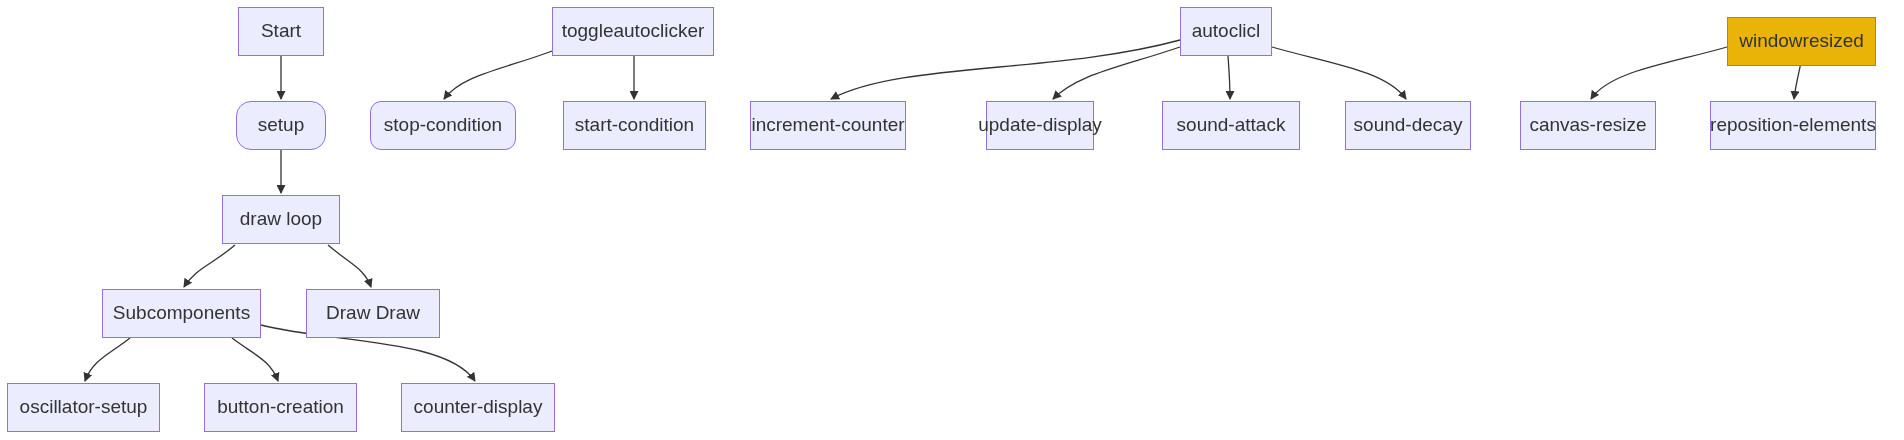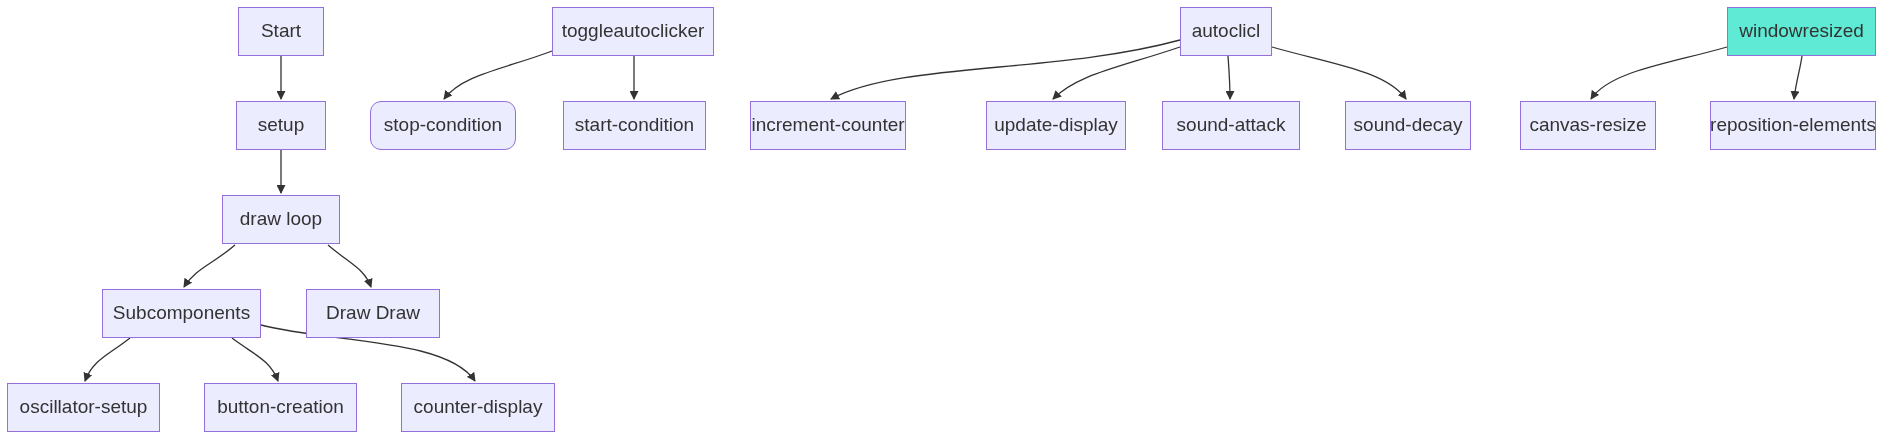--- a/index.html
+++ b/index.html
@@ -48,21 +48,21 @@
         <path class="edge" d="M1228,56 C1229,70 1230,82 1230,99" stroke="#333333" stroke-width="1.3" marker-end="url(#arrowhead)"></path>
         <path class="edge" d="M1272,47 C1327,63 1385,70 1406,99" stroke="#333333" stroke-width="1.3" marker-end="url(#arrowhead)"></path>
         <path class="edge" d="M1727,47 C1668,64 1610,71 1591,99" stroke="#333333" stroke-width="1.3" marker-end="url(#arrowhead)"></path>
         <path class="edge" d="M1802,56 C1800,70 1796,82 1794,99" stroke="#333333" stroke-width="1.3" marker-end="url(#arrowhead)"></path>
       </g>
   </svg>
   <div id="nodes">
       <div class="node" style="left: 238px; top: 7px; width: 86px; height: 49px; background: rgb(236, 236, 255); border-color: rgb(147, 112, 219);">
         <span style="color: rgb(51, 51, 51);">Start</span>
       </div>
-      <div class="node" style="left: 236px; top: 101px; width: 90px; height: 49px; background: rgb(236, 236, 255); border-color: rgb(147, 112, 219);">
+      <div class="node" style="left: 236px; top: 101px; width: 90px; height: 49px; background: rgb(236, 236, 255); border-color: rgb(147, 112, 219); border-radius: 15px;">
         <span style="color: rgb(51, 51, 51);">setup</span>
       </div>
       <div class="node" style="left: 222px; top: 195px; width: 118px; height: 49px; background: rgb(236, 236, 255); border-color: rgb(147, 112, 219);">
         <span style="color: rgb(51, 51, 51);">draw loop</span>
       </div>
       <div class="node" style="left: 102px; top: 289px; width: 159px; height: 49px; background: rgb(236, 236, 255); border-color: rgb(147, 112, 219);">
         <span style="color: rgb(51, 51, 51);">Subcomponents</span>
       </div>
       <div class="node" style="left: 306px; top: 289px; width: 134px; height: 49px; background: rgb(236, 236, 255); border-color: rgb(147, 112, 219);">
         <span style="color: rgb(51, 51, 51);">Draw Draw</span>
@@ -84,30 +84,30 @@
       </div>
       <div class="node" style="left: 563px; top: 101px; width: 143px; height: 49px; background: rgb(236, 236, 255); border-color: rgb(147, 112, 219);">
         <span style="color: rgb(51, 51, 51);">start-condition</span>
       </div>
       <div class="node" style="left: 1180px; top: 7px; width: 92px; height: 49px; background: rgb(236, 236, 255); border-color: rgb(147, 112, 219);">
         <span style="color: rgb(51, 51, 51);">autoclicl</span>
       </div>
       <div class="node" style="left: 750px; top: 101px; width: 156px; height: 49px; background: rgb(236, 236, 255); border-color: rgb(147, 112, 219);">
         <span style="color: rgb(51, 51, 51);">increment-counter</span>
       </div>
-      <div class="node" style="left: 986px; top: 101px; width: 140px; height: 49px; background: rgb(236, 236, 255); border-color: rgb(147, 112, 219);">
+      <div class="node" style="left: 986px; top: 101px; width: 108px; height: 49px; background: rgb(236, 236, 255); border-color: rgb(147, 112, 219);">
         <span style="color: rgb(51, 51, 51);">update-display</span>
       </div>
       <div class="node" style="left: 1162px; top: 101px; width: 138px; height: 49px; background: rgb(236, 236, 255); border-color: rgb(147, 112, 219);">
         <span style="color: rgb(51, 51, 51);">sound-attack</span>
       </div>
       <div class="node" style="left: 1345px; top: 101px; width: 126px; height: 49px; background: rgb(236, 236, 255); border-color: rgb(147, 112, 219);">
         <span style="color: rgb(51, 51, 51);">sound-decay</span>
       </div>
-      <div class="node" style="left: 1727px; top: 7px; width: 149px; height: 49px; background: #5eead4; border-color: rgb(147, 112, 219);">
+      <div class="node" style="left: 1727px; top: 17px; width: 149px; height: 49px; background: #eab308; border-color: rgb(147, 112, 219);">
         <span style="color: rgb(51, 51, 51);">windowresized</span>
       </div>
       <div class="node" style="left: 1520px; top: 101px; width: 136px; height: 49px; background: rgb(236, 236, 255); border-color: rgb(147, 112, 219);">
         <span style="color: rgb(51, 51, 51);">canvas-resize</span>
       </div>
       <div class="node" style="left: 1710px; top: 101px; width: 166px; height: 49px; background: rgb(236, 236, 255); border-color: rgb(147, 112, 219);">
         <span style="color: rgb(51, 51, 51);">reposition-elements</span>
       </div>
     </div>
 </div>

